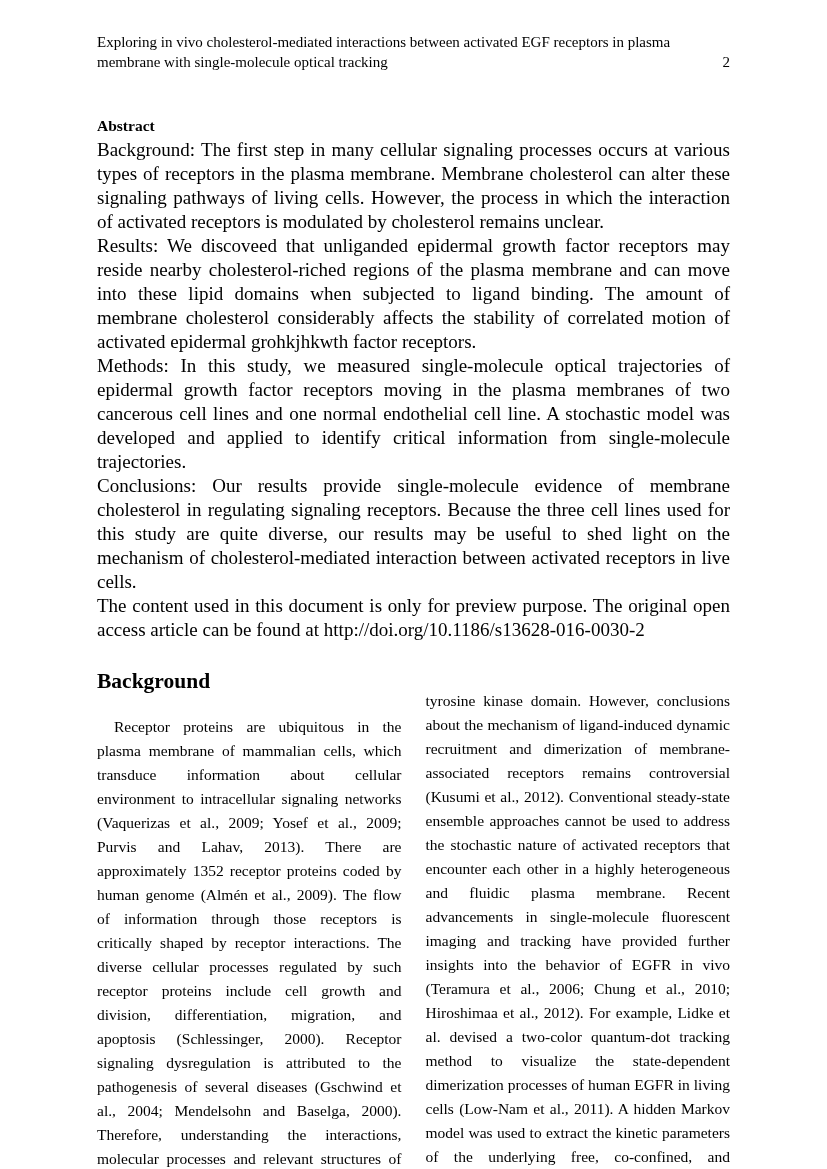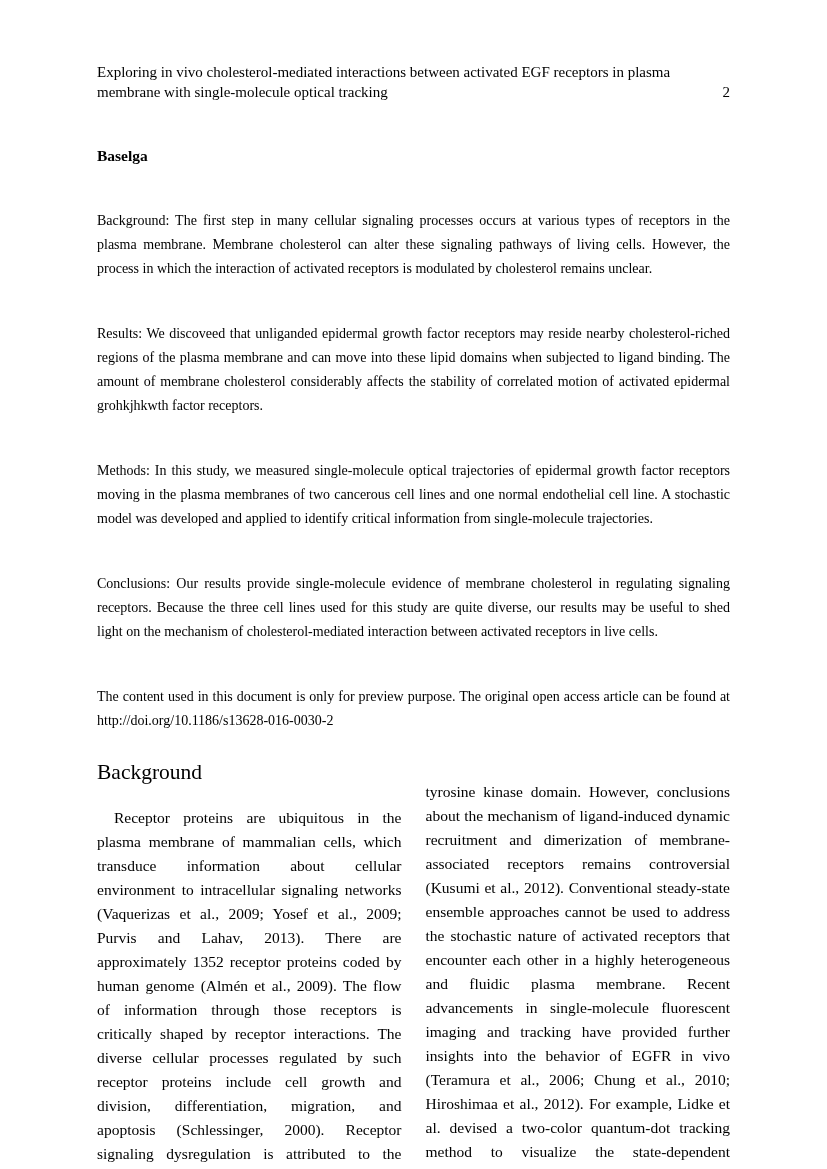--- a/index.html
+++ b/index.html
@@ -5,21 +5,21 @@
   * { margin: 0; padding: 0; box-sizing: border-box; }
   html, body { background: #ffffff; }
   body { font-family: "Liberation Serif", serif; color: #000000; }
 
   .page {
     position: relative;
     width: 827px;
     height: 1169px;
     margin: 0 auto;
     background: #ffffff;
-    padding: 62px 97px 0 97px;
+    padding: 32px 97px 0 97px;
     overflow: hidden;
   }
 
   
   .header {
     position: relative;
     width: 633px;
     font-size: 15px;
     line-height: 20px;
   }
@@ -38,39 +38,38 @@
   .abstract {
     margin-top: 42px;
     width: 633px;
   }
   .abstract-heading {
     font-size: 15.5px;
     font-weight: bold;
     line-height: 24px;
   }
   .abstract p {
-    font-size: 14px;
+    font-size: 19px;
     line-height: 24px;
     text-align: justify;
-    margin-top: 41px;
   }
 
   
   .section-body {
     margin-top: 26px;
     display: flex;
     gap: 24px;
     width: 633px;
   }
   .col {
     width: 305px;
   }
   .section-heading {
     font-size: 21.5px;
-    font-weight: normal;
+    font-weight: bold;
     line-height: 26px;
     margin-bottom: 16px;
     font-family: "Liberation Serif", serif;
   }
   .col p {
     font-size: 15.5px;
     line-height: 24px;
     text-align: justify;
     margin-top: 21px;
   }
@@ -83,21 +82,21 @@
 <body>
 
 <div class="page">
 
   <div class="header">
     <div class="header-title">Exploring in vivo cholesterol-mediated interactions between activated EGF receptors in plasma membrane with single-molecule optical tracking</div>
     <div class="header-page-number">2</div>
   </div>
 
   <div class="abstract">
-    <div class="abstract-heading">Baselga</div>
+    <div class="abstract-heading">Abstract</div>
     <p>Background: The first step in many cellular signaling processes occurs at various types of receptors in the plasma membrane.  Membrane cholesterol can alter these signaling pathways of living cells.  However, the process in which the interaction of activated receptors is modulated by cholesterol remains unclear.</p>
     <p>Results: We discoveed that unliganded epidermal growth factor receptors may reside nearby cholesterol-riched regions of the plasma membrane and can move into these lipid domains when subjected to ligand binding.  The amount of membrane cholesterol considerably affects the stability of correlated motion of activated epidermal grohkjhkwth factor receptors.</p>
     <p>Methods: In this study, we measured single-molecule optical trajectories of epidermal growth factor receptors moving in the plasma membranes of two cancerous cell lines and one normal endothelial cell line.  A stochastic model was developed and applied to identify critical information from single-molecule trajectories.</p>
     <p>Conclusions: Our results provide single-molecule evidence of membrane cholesterol in regulating signaling receptors. Because the three cell lines used for this study are quite diverse, our results may be useful to shed light on the mechanism of cholesterol-mediated interaction between activated receptors in live cells.</p>
     <p>The content used in this document is only for preview purpose.  The original open access article can be found at http://doi.org/10.1186/s13628-016-0030-2</p>
   </div>
 
   <div class="section-body">
 
     <div class="col">

